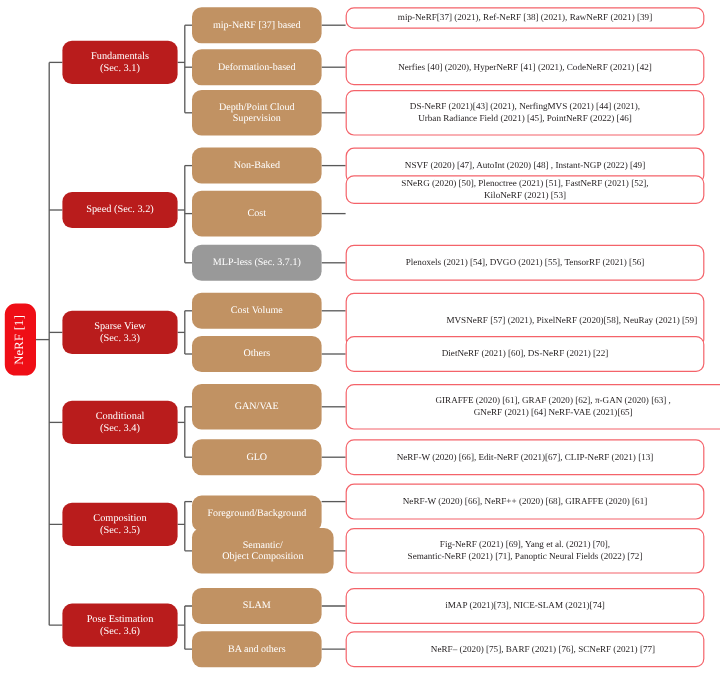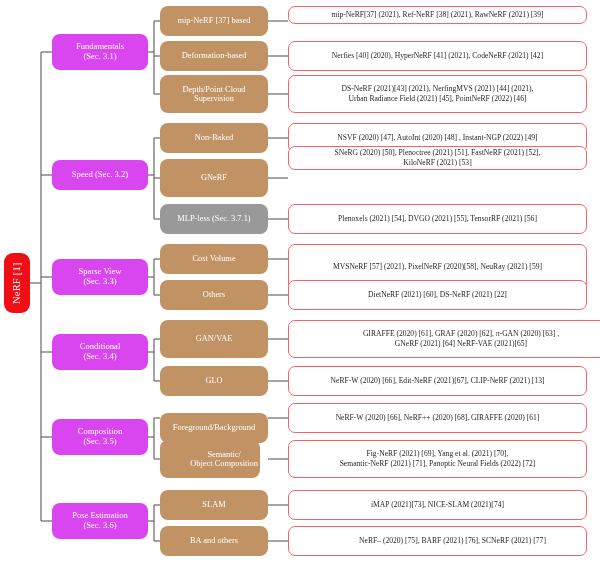--- a/index.html
+++ b/index.html
@@ -32,21 +32,21 @@
     color:#ffffff;
     font-size:10.5px;
     border-radius:9px;
     writing-mode:vertical-rl;
     transform:rotate(180deg);
     letter-spacing:.2px;
   }
 
   
   .cat{
-    background:#d946ef;
+    background:#b91c1c;
     color:#ffffff;
     font-size:8.6px;
     border-radius:8px;
   }
 
   
   .sub{
     background:#c19263;
     color:#ffffff;
     font-size:8.4px;
@@ -149,38 +149,38 @@
       <div class="node cat" style="left: 52px; top: 160px; width: 96px; height: 30px;">
         <div>Speed (Sec. 3.2)</div>
       </div>
       <div class="node sub" style="left: 160px; top: 123px; width: 108px; height: 30px;">
         <div>Non-Baked</div>
       </div>
       <div class="node leaf" style="left: 288px; top: 123px; width: 299px; height: 30px;">
         <div>NSVF (2020) [47], AutoInt (2020) [48] , Instant-NGP (2022) [49]</div>
       </div>
       <div class="node sub" style="left: 160px; top: 159px; width: 108px; height: 38px;">
-        <div>GNeRF</div>
+        <div>Cost</div>
       </div>
       <div class="node leaf" style="left: 288px; top: 146px; width: 299px; height: 24px;">
         <div>SNeRG (2020) [50], Plenoctree (2021) [51], FastNeRF (2021) [52],<br>KiloNeRF (2021) [53]</div>
       </div>
       <div class="node sub gray" style="left: 160px; top: 204px; width: 108px; height: 30px;">
         <div>MLP-less (Sec. 3.7.1)</div>
       </div>
       <div class="node leaf" style="left: 288px; top: 204px; width: 299px; height: 30px;">
         <div>Plenoxels (2021) [54], DVGO (2021) [55], TensorRF (2021) [56]</div>
       </div>
       <div class="node cat" style="left: 52px; top: 259px; width: 96px; height: 36px;">
         <div>Sparse View<br>(Sec. 3.3)</div>
       </div>
       <div class="node sub" style="left: 160px; top: 244px; width: 108px; height: 30px;">
         <div>Cost Volume</div>
       </div>
-      <div class="node leaf" style="left: 288px; top: 244px; width: 299px; height: 46px;">
+      <div class="node leaf" style="left: 288px; top: 244px; width: 299px; height: 46px; justify-content: flex-end;">
         <div>MVSNeRF [57] (2021), PixelNeRF (2020)[58], NeuRay (2021) [59]</div>
       </div>
       <div class="node sub" style="left: 160px; top: 280px; width: 108px; height: 30px;">
         <div>Others</div>
       </div>
       <div class="node leaf" style="left: 288px; top: 280px; width: 299px; height: 30px;">
         <div>DietNeRF (2021) [60], DS-NeRF (2021) [22]</div>
       </div>
       <div class="node cat" style="left: 52px; top: 334px; width: 96px; height: 36px;">
         <div>Conditional<br>(Sec. 3.4)</div>
@@ -199,21 +199,21 @@
       </div>
       <div class="node cat" style="left: 52px; top: 419px; width: 96px; height: 36px;">
         <div>Composition<br>(Sec. 3.5)</div>
       </div>
       <div class="node sub ovf" style="left: 160px; top: 413px; width: 108px; height: 30px; align-items: center;">
         <div class="ovf">Foreground/Background</div>
       </div>
       <div class="node leaf" style="left: 288px; top: 403px; width: 299px; height: 30px;">
         <div>NeRF-W (2020) [66], NeRF++ (2020) [68], GIRAFFE (2020) [61]</div>
       </div>
-      <div class="node sub" style="left: 160px; top: 440px; width: 100px; height: 38px; justify-content: flex-end;">
+      <div class="node sub" style="left: 160px; top: 440px; width: 118px; height: 38px;">
         <div>Semantic/<br>Object Composition</div>
       </div>
       <div class="node leaf" style="left: 288px; top: 440px; width: 299px; height: 38px;">
         <div>Fig-NeRF (2021) [69], Yang et al. (2021) [70],<br>Semantic-NeRF (2021) [71], Panoptic Neural Fields (2022) [72]</div>
       </div>
       <div class="node cat" style="left: 52px; top: 503px; width: 96px; height: 36px;">
         <div>Pose Estimation<br>(Sec. 3.6)</div>
       </div>
       <div class="node sub" style="left: 160px; top: 490px; width: 108px; height: 30px;">
         <div>SLAM</div>

